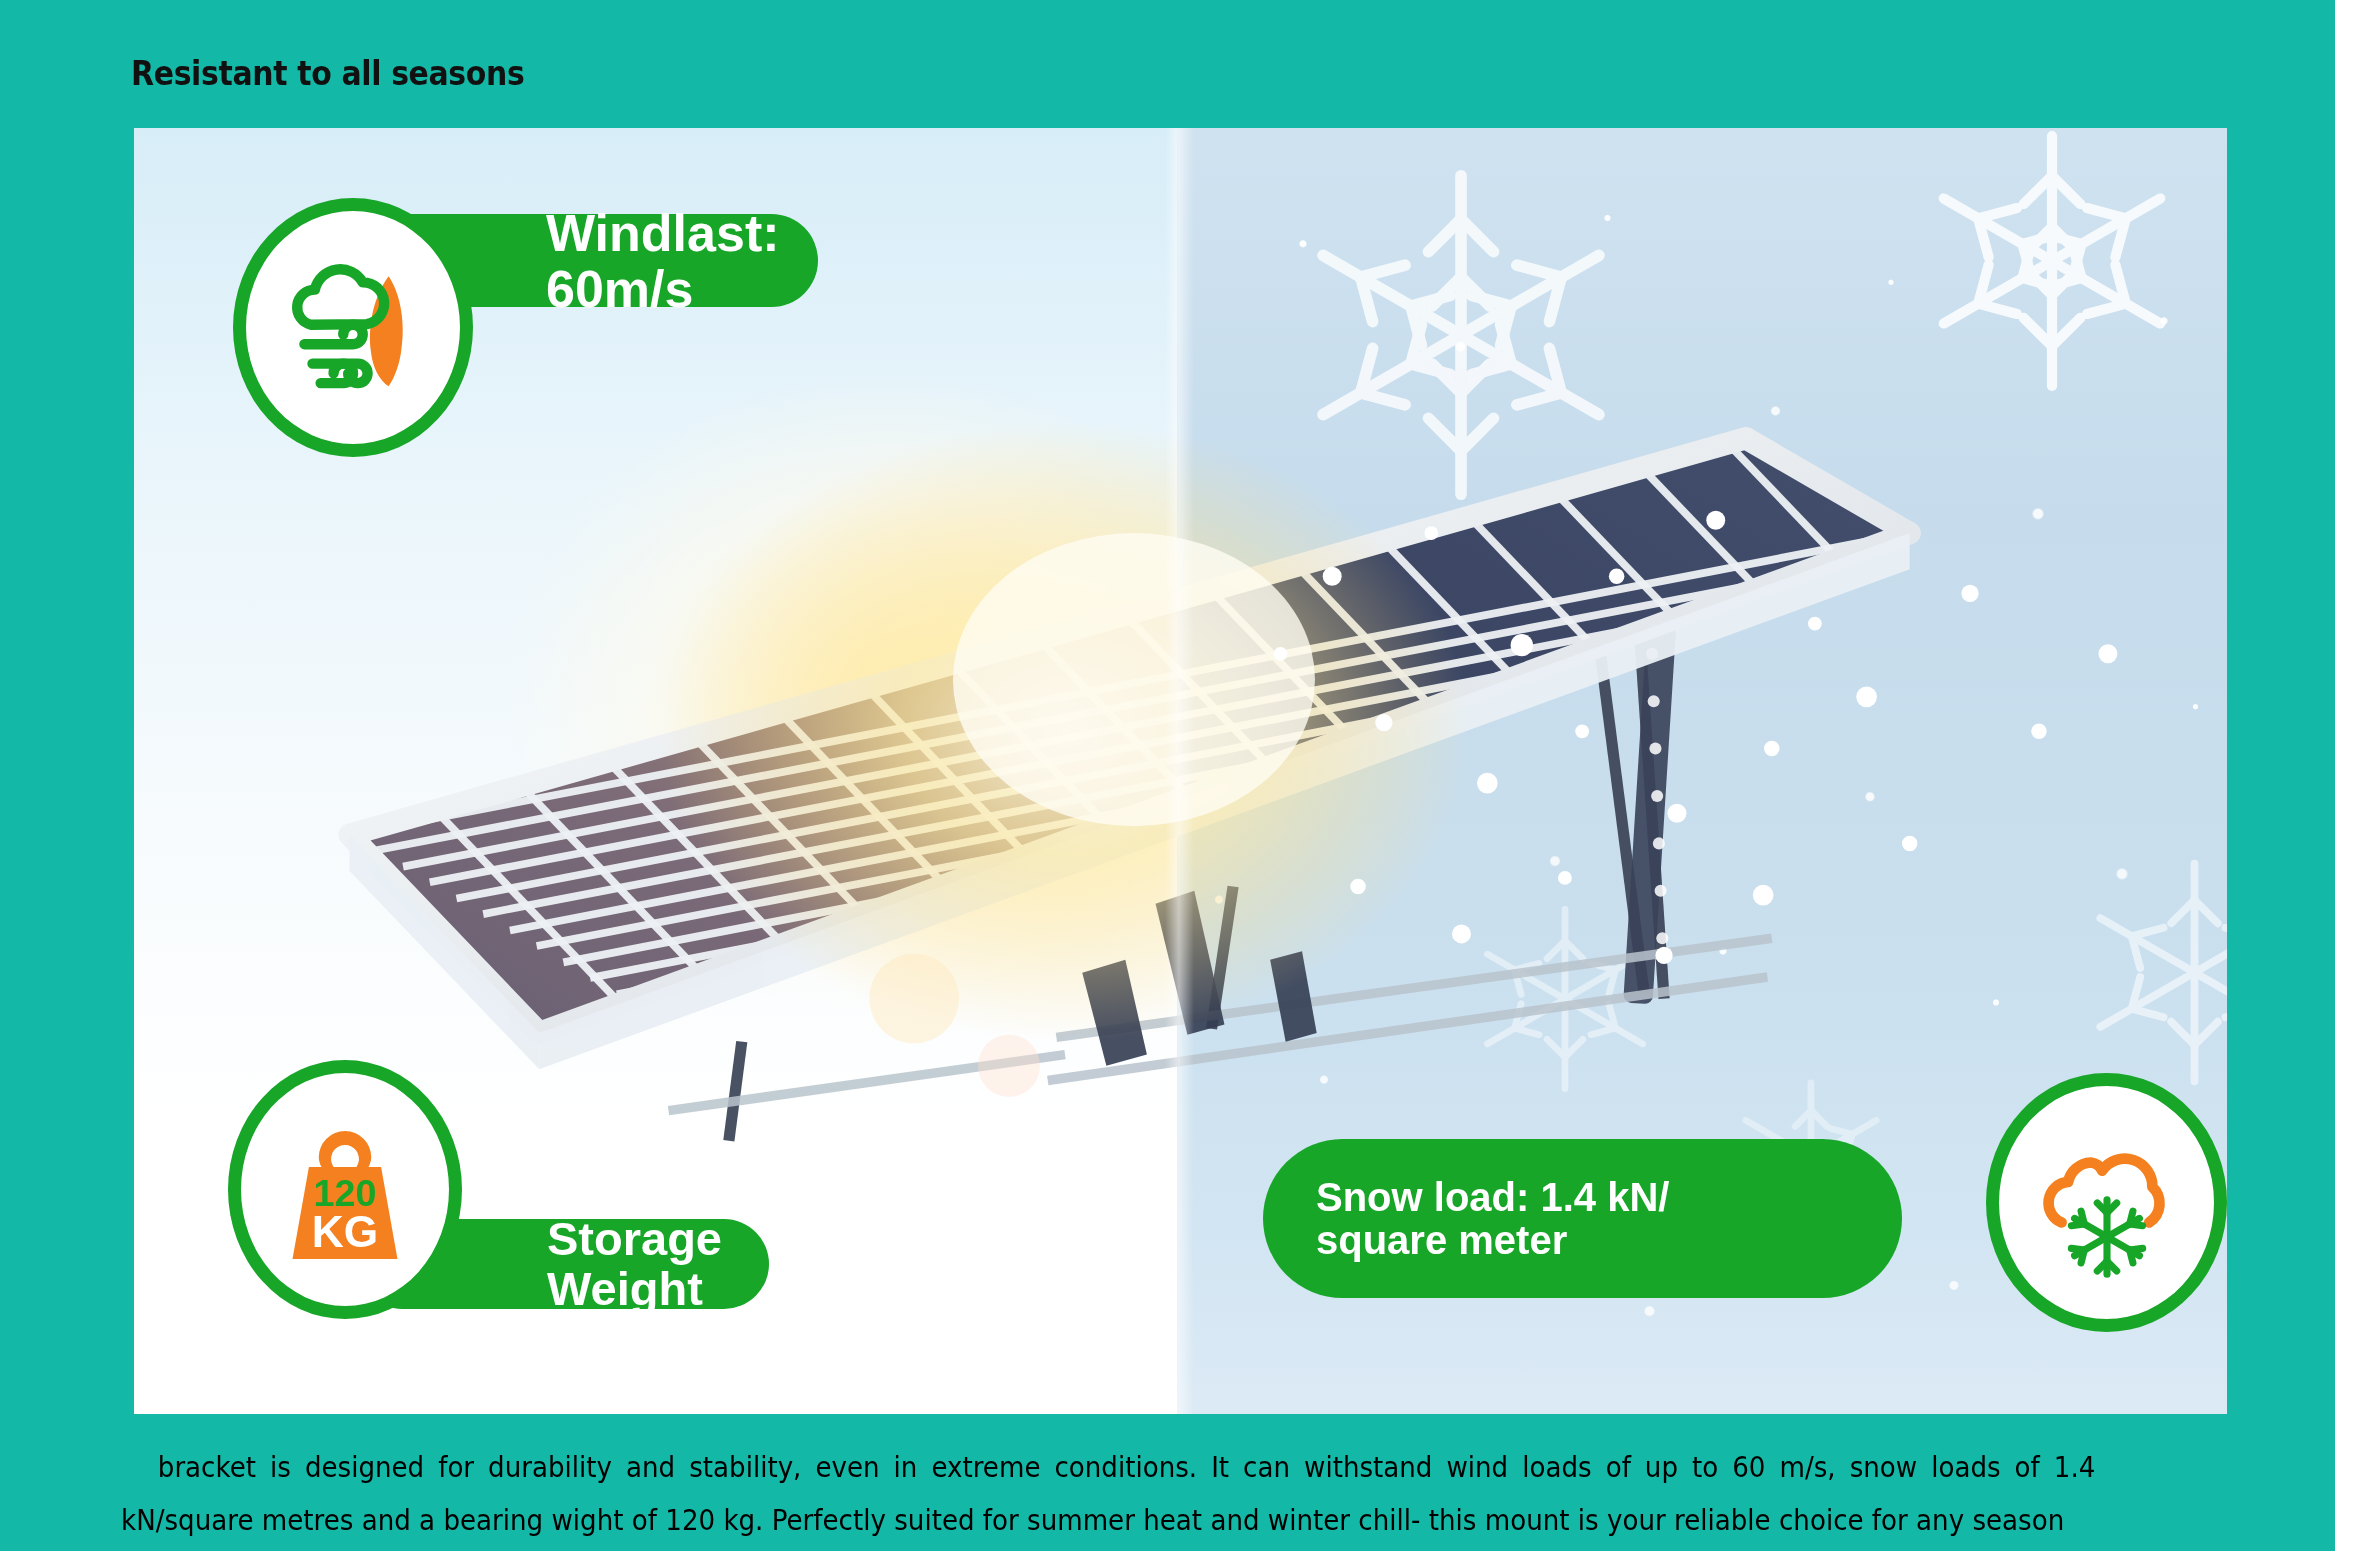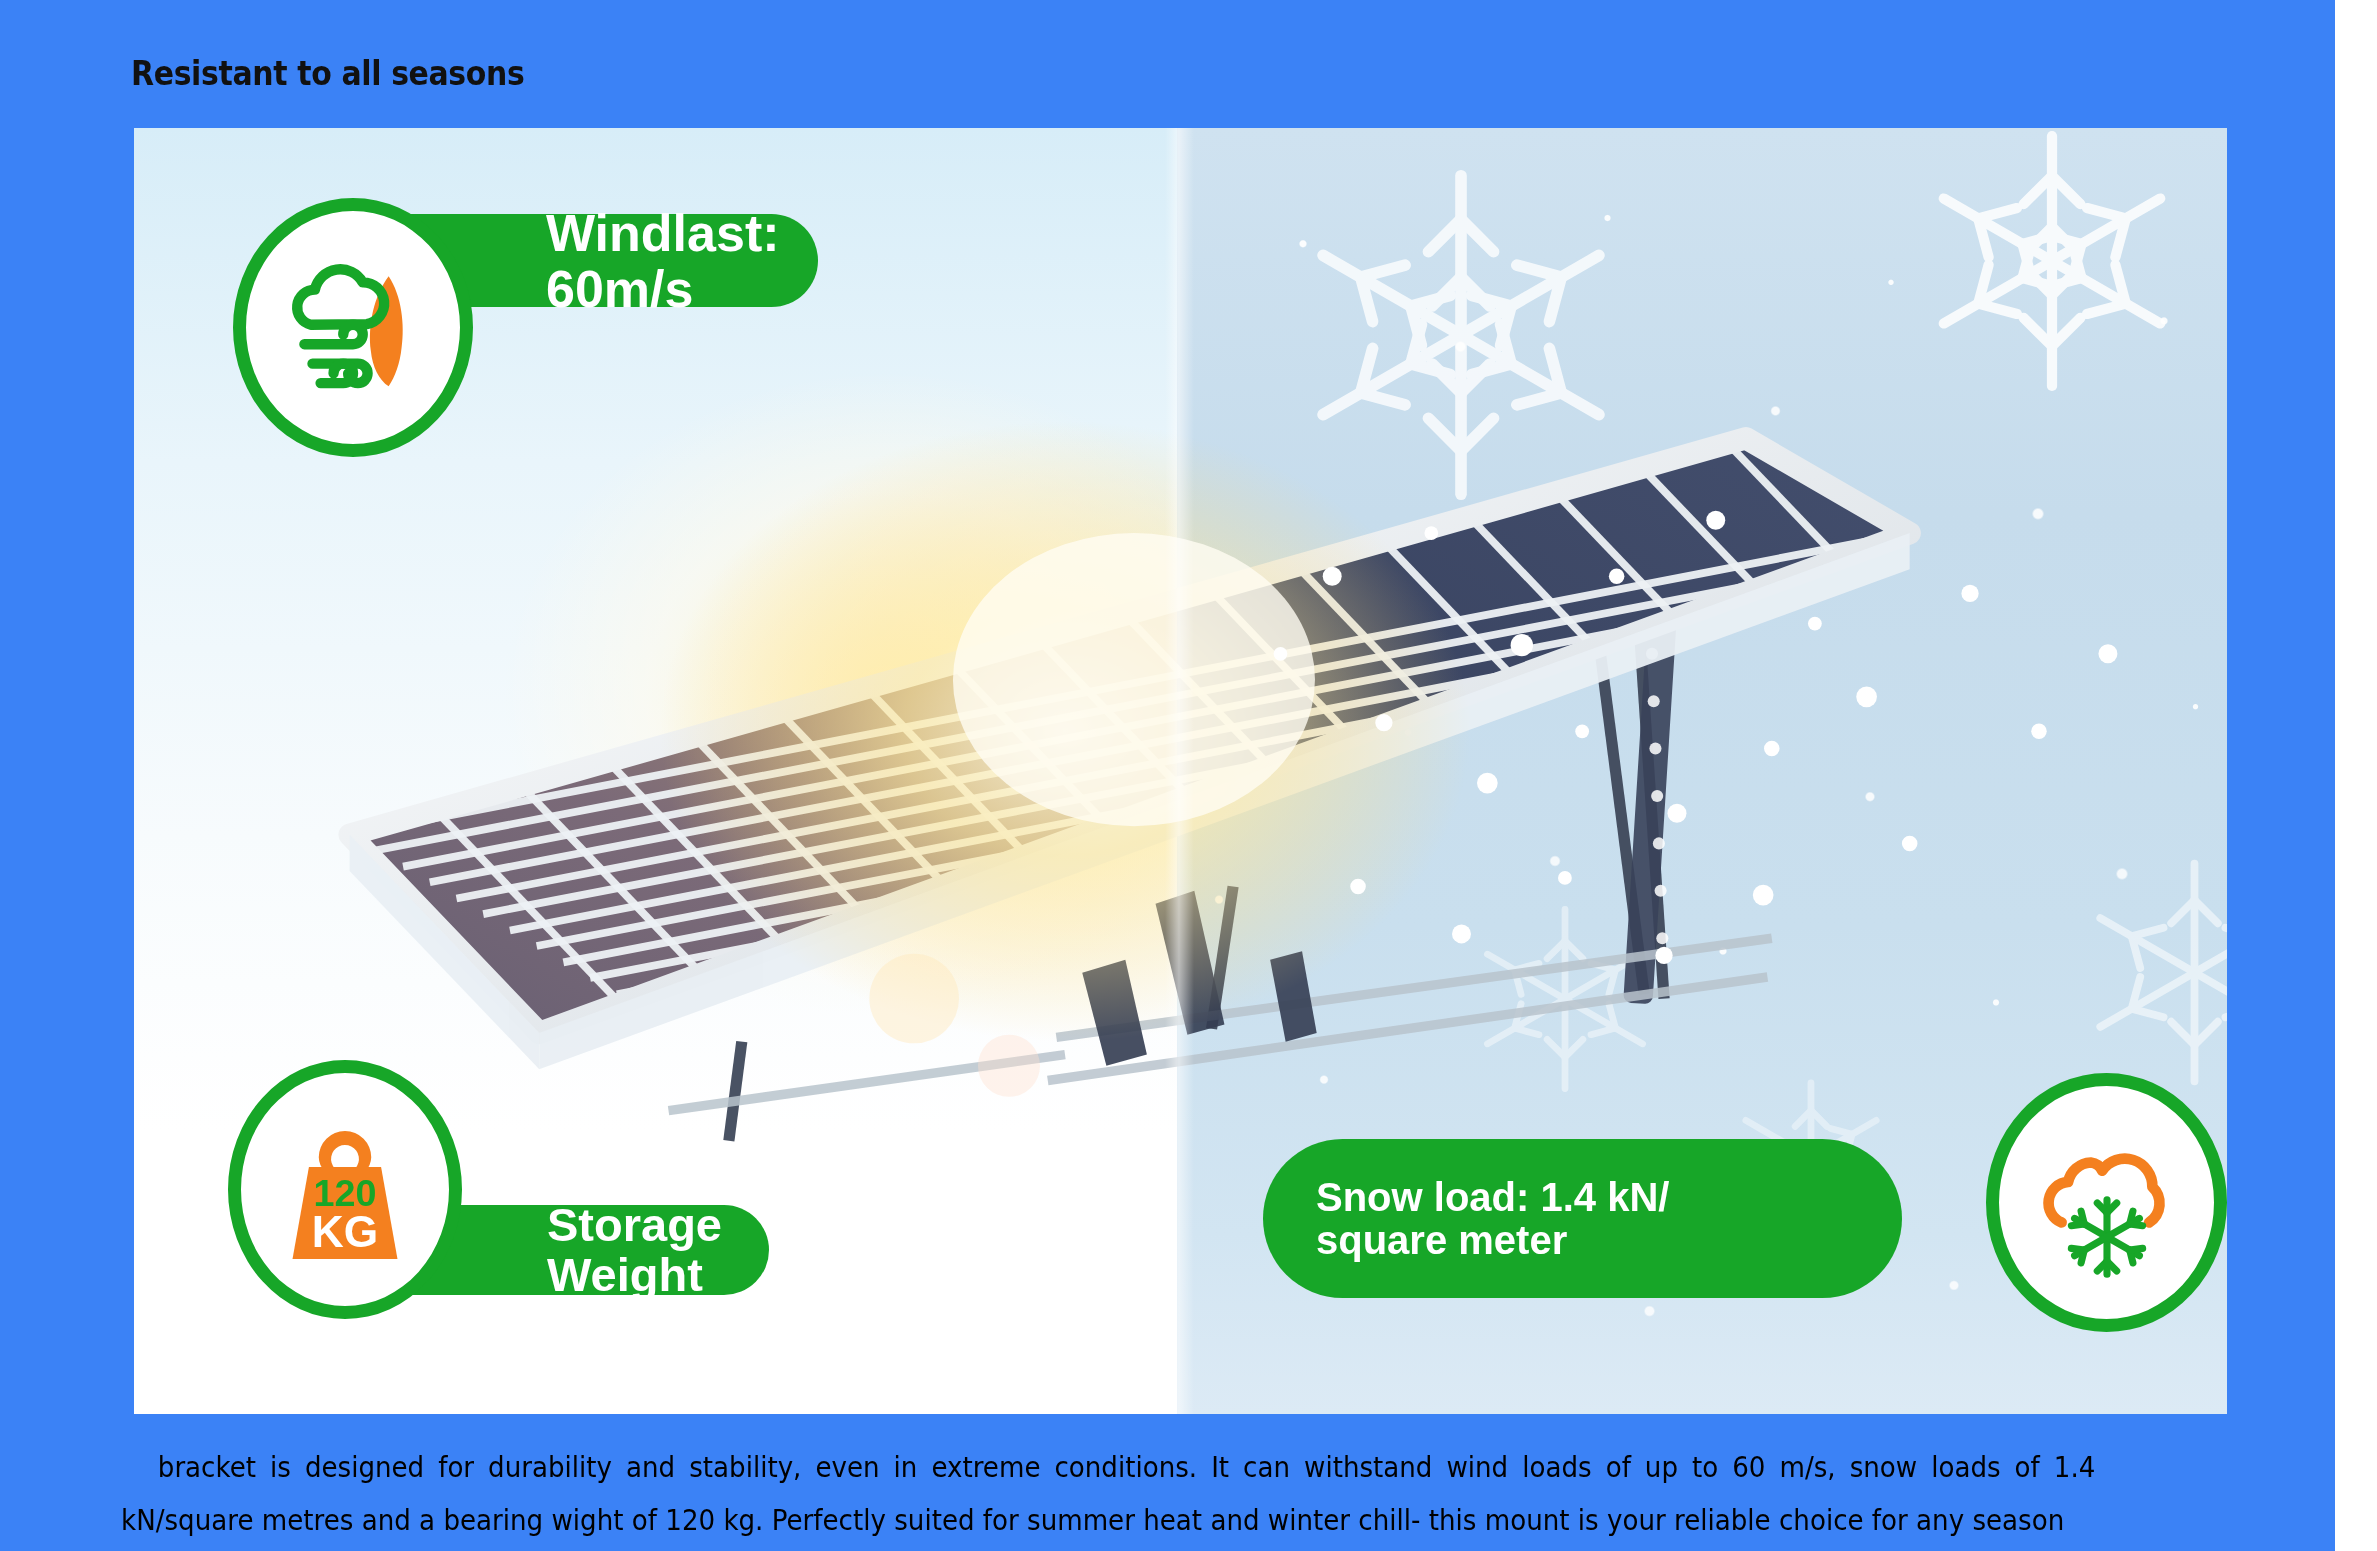--- a/index.html
+++ b/index.html
@@ -2,21 +2,21 @@
 <html style="font-size:13.8px"><head>
 <meta charset="utf-8">
 <style>
   * { box-sizing: border-box; margin: 0; padding: 0; }
   html, body {
     width: 2377px; height: 1552px;
     background: #ffffff;
     font-family: "Liberation Sans", sans-serif;
     overflow: hidden;
   }
-  .page { position: relative; width: 2335px; height: 1552px; background:#3b82f6; }
+  .page { position: relative; width: 2335px; height: 1552px; background:#14b8a6; }
 
   
   .heading {
     position: absolute; left: 131px; top: 53px;
     font-family: "DejaVu Sans", sans-serif;
     font-weight: 700;
     font-size: 34px;
     letter-spacing: -0.4px;
     color: #111111;
     transform: scaleX(0.88);
@@ -107,21 +107,21 @@
   #badge-wind .pill {
     position: absolute; left: 129px; top: 15.5px;
     height: 93px; padding: 3px 38px 0 184px;
     font-size: 52px; z-index: 2;
   }
 
   
   #badge-weight { left: 228px; top: 1060px; }
   #badge-weight .disc { width: 234px; height: 259px; align-items: center; }
   #badge-weight .pill {
-    position: absolute; left: 129px; top: 145px;
+    position: absolute; left: 129px; top: 159px;
     height: 90px; padding: 0 47px 0 190px;
     font-size: 47px; z-index: 2;
   }
 
   
   #badge-snow { left: 1263px; top: 1073px; }
   #badge-snow .disc {
     position: absolute; right: 0; top: 0;
     width: 241px; height: 259px;
   }

